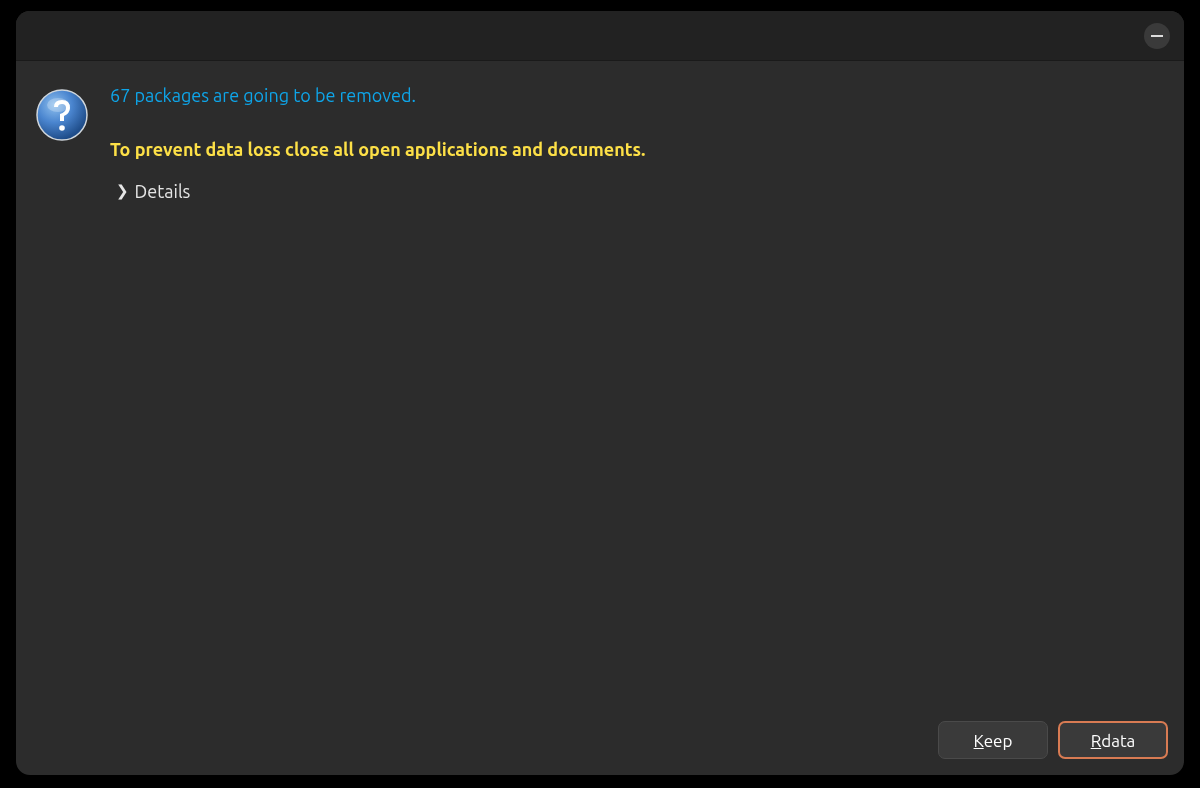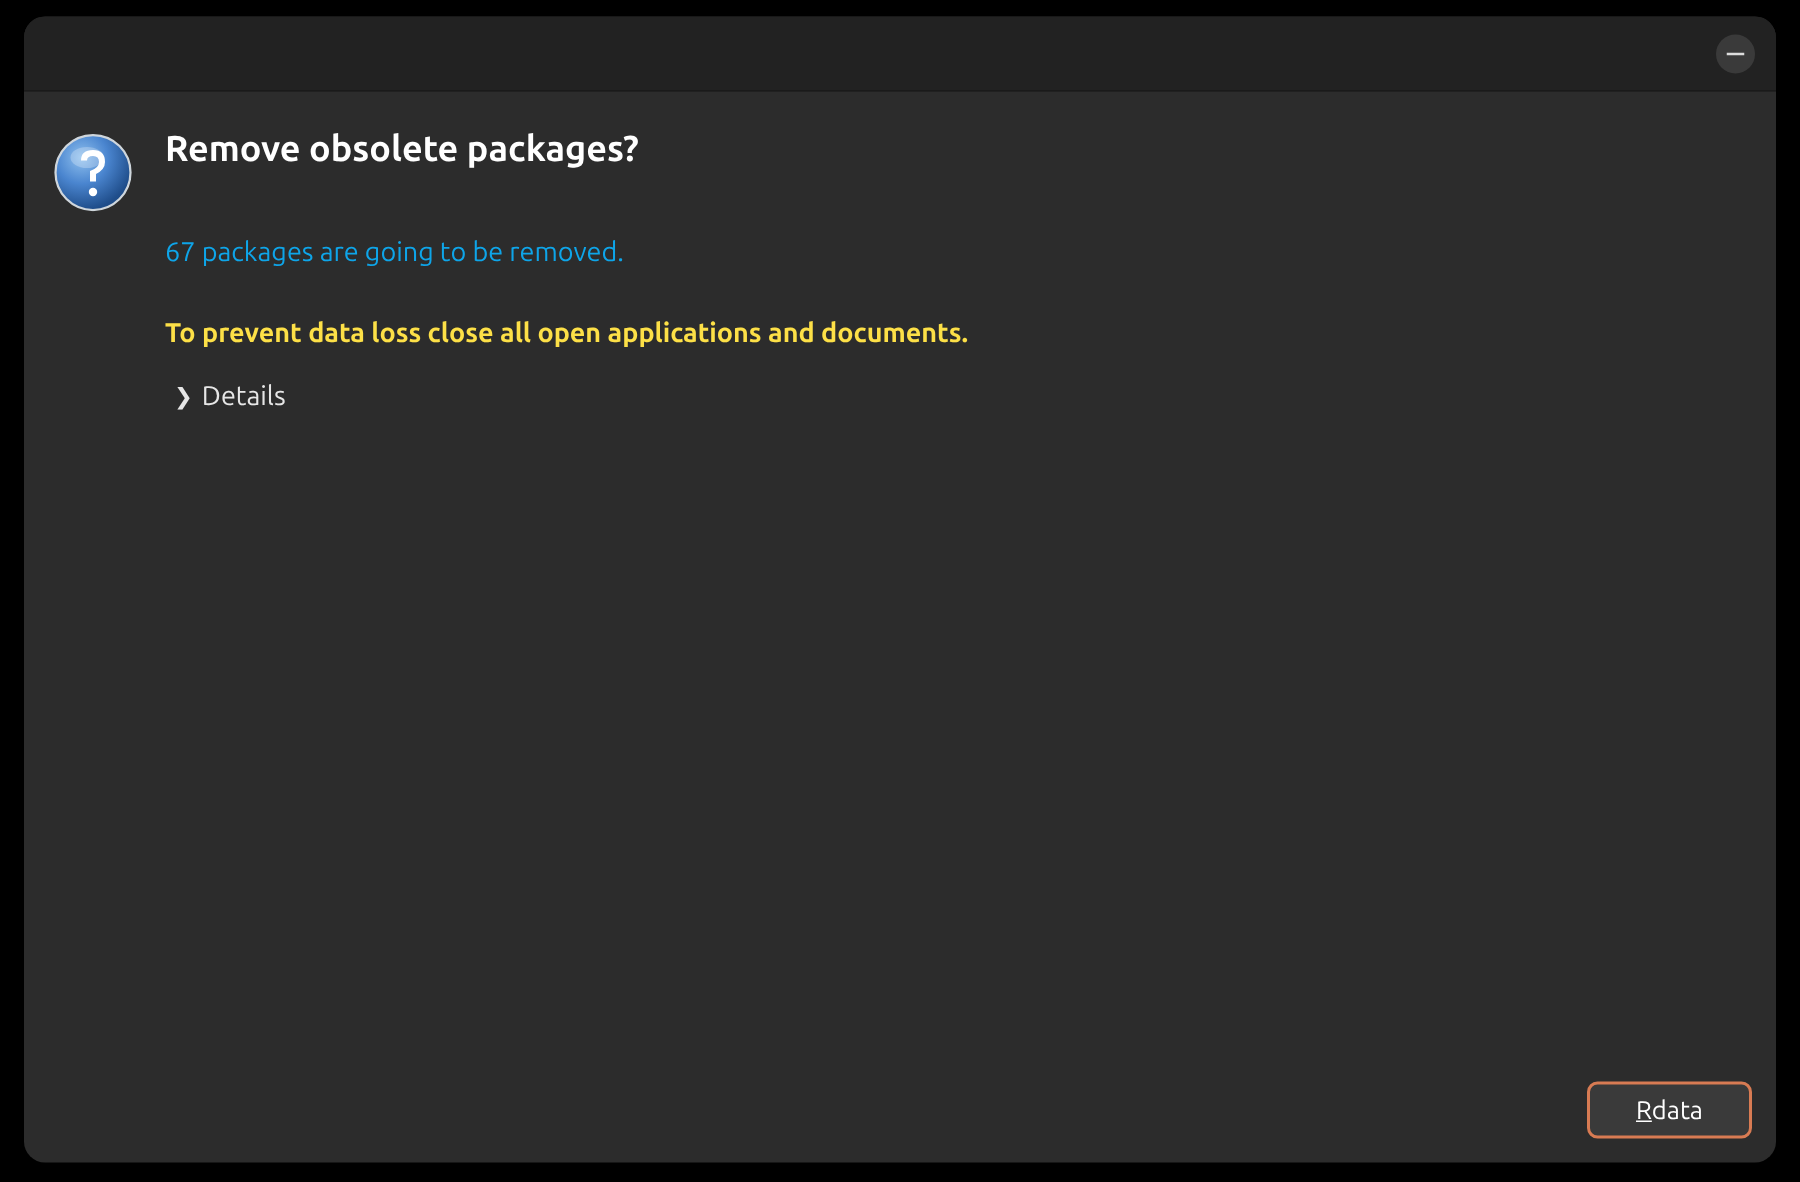--- a/index.html
+++ b/index.html
@@ -177,30 +177,32 @@
           </radialGradient>
         </defs>
         <circle cx="26" cy="26" r="25" fill="url(#qg)" stroke="#cfd6dc" stroke-width="1.5"></circle>
         <ellipse cx="22" cy="16" rx="11" ry="7" fill="rgba(255,255,255,0.25)"></ellipse>
         <path d="M 18 18 Q 18 11 26 11 Q 34 11 34 19 Q 34 24 28 27 L 28 32 L 24 32 L 24 25 Q 30 23 30 19 Q 30 15 26 15 Q 22 15 22 18 Z" fill="#fff"></path>
         <circle cx="26" cy="39" r="2.8" fill="#fff"></circle>
       </svg>
     </div>
 
     <div class="text-col">
-      <h1 class="heading">Remove obsolete packages?</h1>
       <p class="subtext">67 packages are going to be removed.</p>
       <p class="warning">To prevent data loss close all open applications and documents.</p>
       <button class="details-toggle">
         <span class="chev">❯</span>
         <span>Details</span>
       </button>
     </div>
 
   </div>
 
   <div class="footer">
+    <button class="btn btn-keep">
+      <span><span class="mnemonic">K</span><span>eep</span></span>
+    </button>
     <button class="btn btn-remove">
       <span><span class="mnemonic">R</span><span>data</span></span>
     </button>
   </div>
 
 </div>
 
 </body></html>

